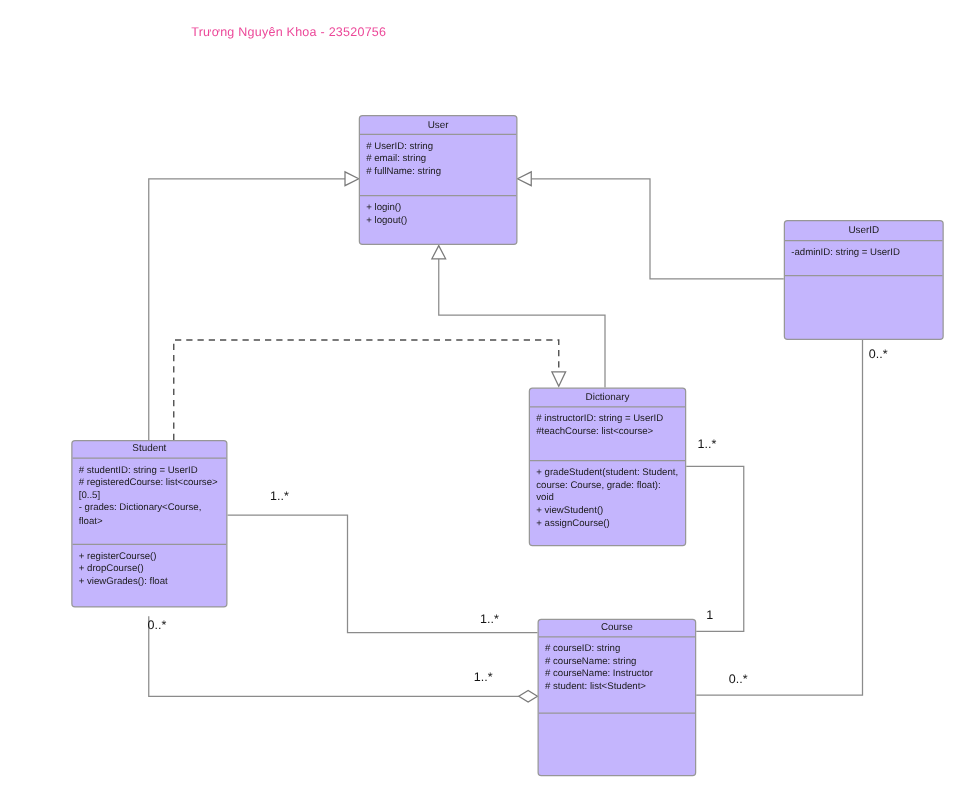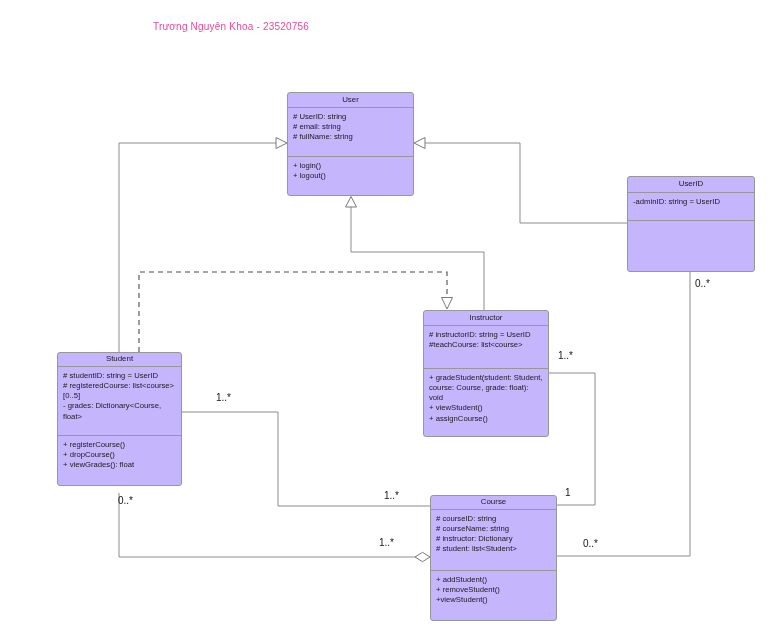--- a/index.html
+++ b/index.html
@@ -78,21 +78,21 @@
   </div>
 
   <div class="uml-class" style="left:627px;top:176px;width:128px;height:96px;">
     <div class="uml-title" style="height:16px;">UserID</div>
     <div class="uml-attrs" style="height:28px;">
       <div class="uml-line">-adminID: string = UserID</div>
     </div>
   </div>
 
   <div class="uml-class" style="left:423px;top:310px;width:126px;height:127px;">
-    <div class="uml-title" style="height:15px;">Instructor</div>
+    <div class="uml-title" style="height:15px;">Dictionary</div>
     <div class="uml-attrs" style="height:43px;">
       <div class="uml-line"># instructorID: string = UserID</div>
       <div class="uml-line">#teachCourse: list&lt;course&gt;</div>
     </div>
     <div class="uml-methods">
       <div class="uml-line">+ gradeStudent(student: Student, course: Course, grade: float): void</div>
       <div class="uml-line">+ viewStudent()</div>
       <div class="uml-line">+ assignCourse()</div>
     </div>
   </div>
@@ -109,27 +109,22 @@
       <div class="uml-line">+ dropCourse()</div>
       <div class="uml-line">+ viewGrades(): float</div>
     </div>
   </div>
 
   <div class="uml-class" style="left:430px;top:495px;width:127px;height:126px;">
     <div class="uml-title" style="height:14px;">Course</div>
     <div class="uml-attrs" style="height:61px;">
       <div class="uml-line"># courseID: string</div>
       <div class="uml-line"># courseName: string</div>
-      <div class="uml-line"># instructor: Dictionary</div>
+      <div class="uml-line"># courseName: Instructor</div>
       <div class="uml-line"># student: list&lt;Student&gt;</div>
-    </div>
-    <div class="uml-methods">
-      <div class="uml-line">+ addStudent()</div>
-      <div class="uml-line">+ removeStudent()</div>
-      <div class="uml-line">+viewStudent()</div>
     </div>
   </div>
 
   <div class="mult" style="left:216px;top:392px;">1..*</div>
   <div class="mult" style="left:384px;top:490px;">1..*</div>
   <div class="mult" style="left:118px;top:495px;">0..*</div>
   <div class="mult" style="left:379px;top:537px;">1..*</div>
   <div class="mult" style="left:558px;top:350px;">1..*</div>
   <div class="mult" style="left:565px;top:487px;">1</div>
   <div class="mult" style="left:695px;top:278px;">0..*</div>

